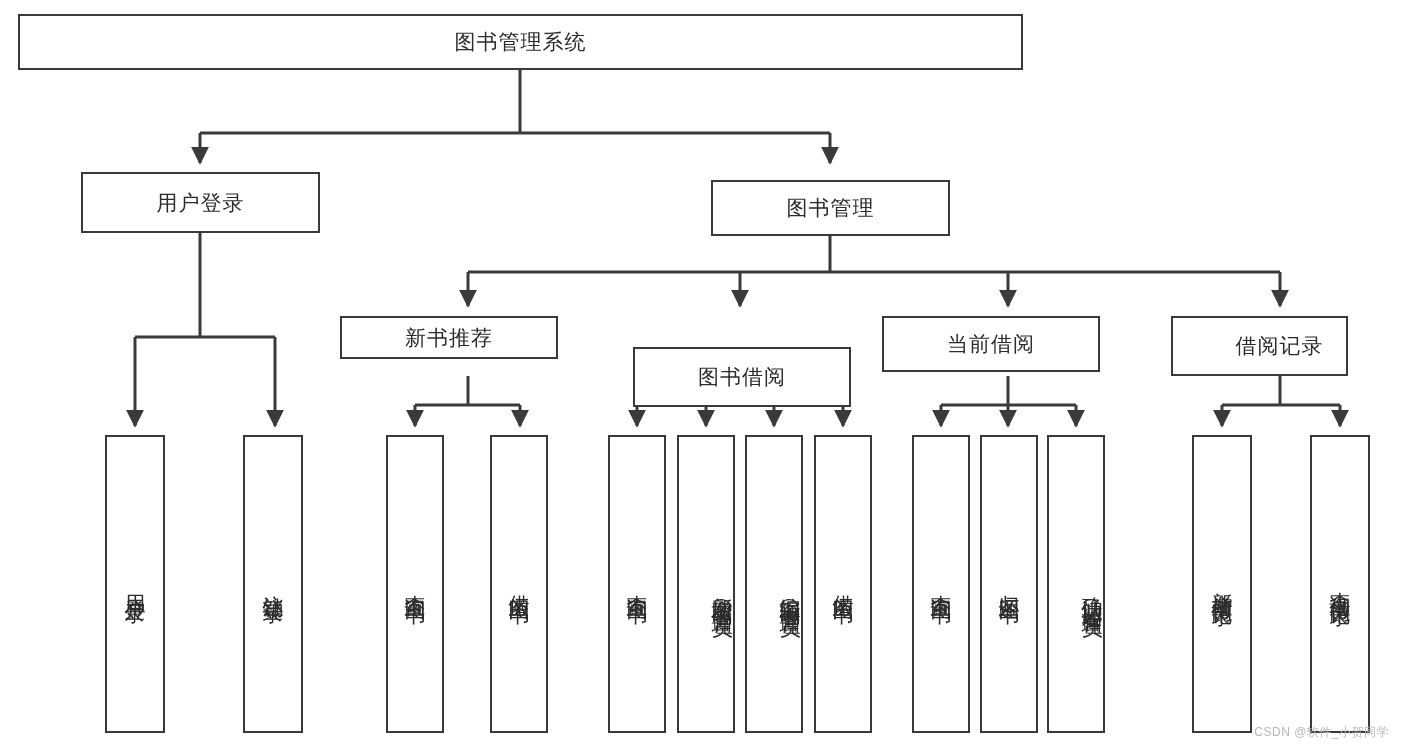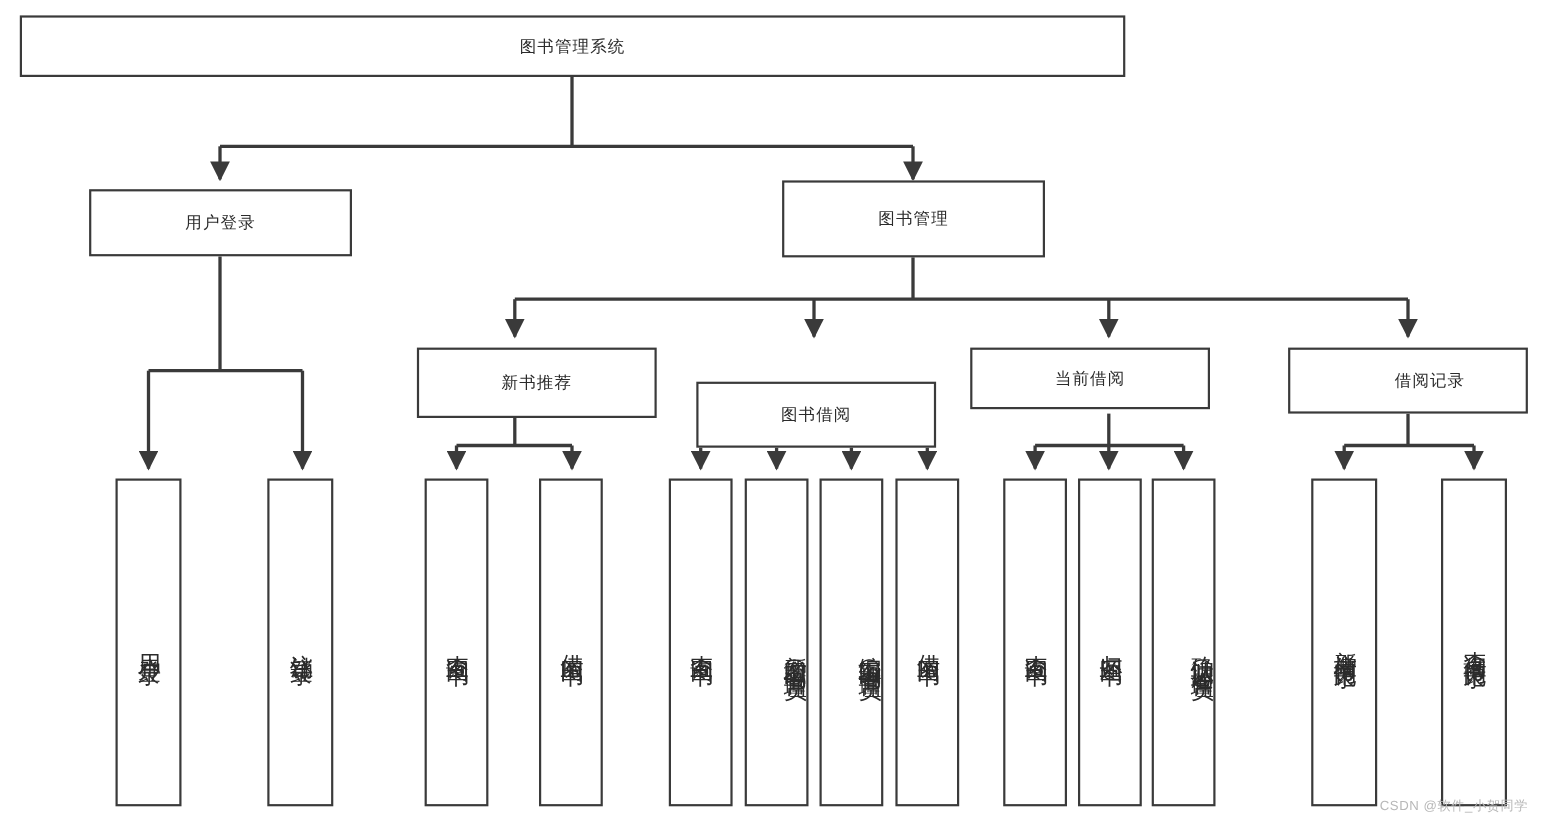--- a/index.html
+++ b/index.html
@@ -9,21 +9,21 @@
     color:#2b2b2b;overflow:hidden;position:relative;
   }
   #canvas{position:absolute;left:0;top:0;width:1405px;height:747px;}
   .svg-layer{position:absolute;left:0;top:0;width:1405px;height:747px;pointer-events:none;}
   .node{
     position:absolute;box-sizing:border-box;
     background:#ffffff;border:2.5px solid #3a3a3a;
     display:flex;align-items:center;justify-content:center;
     color:#2b2b2b;
   }
-  .node.horiz{font-size:15px;letter-spacing:1px;font-family:Liberation Serif, serif;}
+  .node.horiz{font-size:21px;letter-spacing:1px;font-family:Liberation Serif, serif;}
   .node.vert{
     writing-mode:vertical-rl;text-orientation:upright;
     font-size:21px;letter-spacing:3px;
     align-items:flex-start;justify-content:center;
     padding-top:18px;line-height:1.05;
   }
   .node.vert.mid{align-items:center;padding-top:0;}
   #watermark{
     position:absolute;right:16px;bottom:6px;
     font-size:12px;color:#b8b8b8;letter-spacing:0.5px;
@@ -81,26 +81,26 @@
       <path d="M 1280 376 L 1280 405"></path>
       <path d="M 1222 405 L 1340 405"></path>
       <path d="M 1222 405 L 1222 426" marker-end="url(#arw)"></path>
       <path d="M 1340 405 L 1340 426" marker-end="url(#arw)"></path>
     </g>
   </svg>
 
   <div class="node horiz" style="left:18px;top:14px;width:1005px;height:56px;">图书管理系统</div>
 
   <div class="node horiz" style="left:81px;top:172px;width:239px;height:61px;">用户登录</div>
-  <div class="node horiz" style="left:711px;top:164px;width:239px;height:70px;">图书管理</div>
+  <div class="node horiz" style="left:711px;top:180px;width:239px;height:56px;">图书管理</div>
 
-  <div class="node horiz" style="left:379px;top:316px;width:218px;height:64px;">新书推荐</div>
+  <div class="node horiz" style="left:340px;top:316px;width:218px;height:43px;">新书推荐</div>
   <div class="node horiz" style="left:633px;top:316px;width:218px;height:60px;margin-top:31px;">图书借阅</div>
   <div class="node horiz" style="left:882px;top:316px;width:218px;height:56px;text-align:center;">当前借阅</div>
-  <div class="node horiz" style="left:1171px;top:316px;width:218px;height:60px;padding-left:40px;">借阅记录</div>
+  <div class="node horiz" style="left:1171px;top:316px;width:177px;height:60px;padding-left:40px;">借阅记录</div>
 
   <div class="node vert mid" style="left:105px;top:435px;width:60px;height:298px;">用户登录</div>
   <div class="node vert mid" style="left:243px;top:435px;width:60px;height:298px;">注销登录</div>
 
   <div class="node vert mid" style="left:386px;top:435px;width:58px;height:298px;">查询图书</div>
   <div class="node vert mid" style="left:490px;top:435px;width:58px;height:298px;">借阅图书</div>
 
   <div class="node vert mid" style="left:608px;top:435px;width:58px;height:298px;">查询图书</div>
   <div class="node vert" style="left:677px;top:435px;width:58px;height:298px;">新增图书（管理员）</div>
   <div class="node vert" style="left:745px;top:435px;width:58px;height:298px;">编辑图书（管理员）</div>

